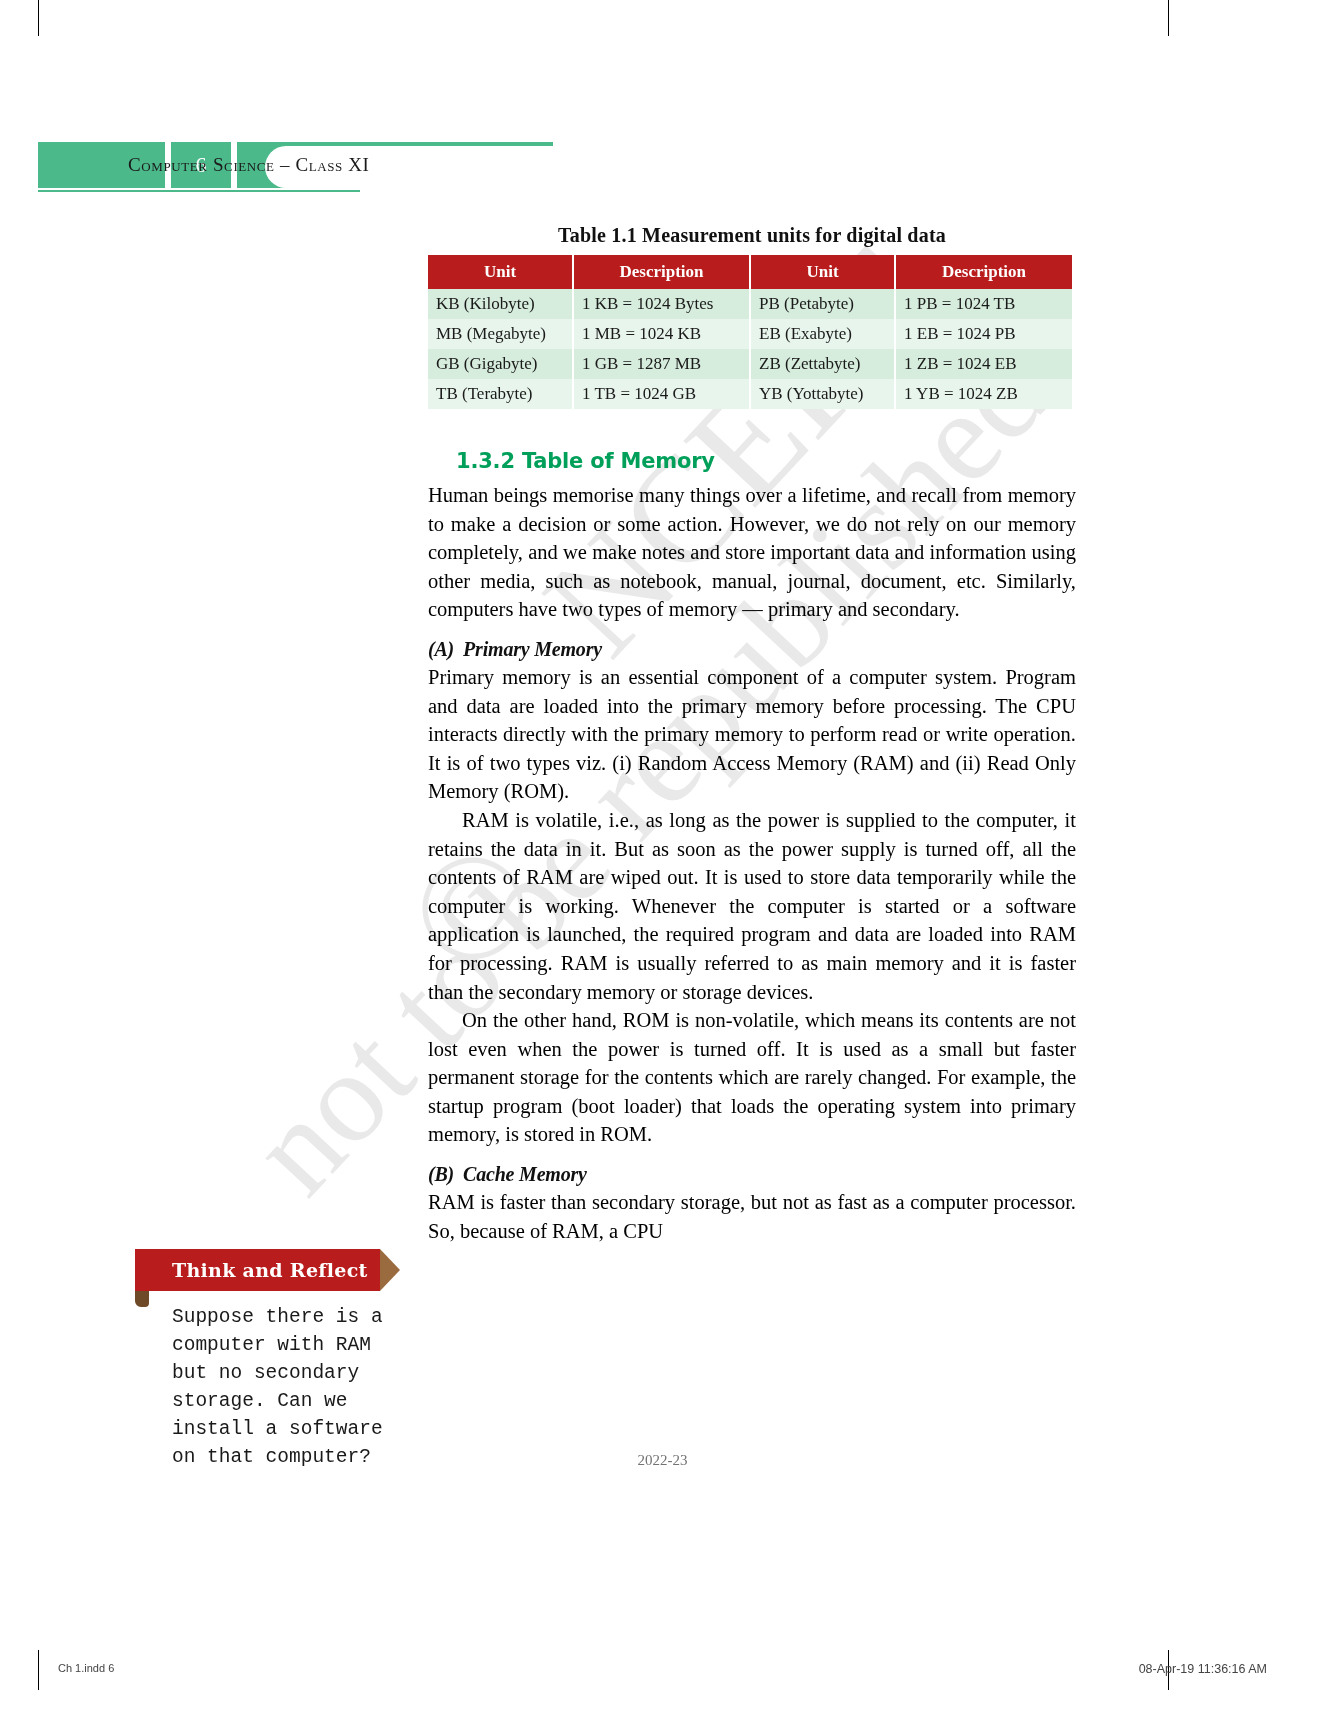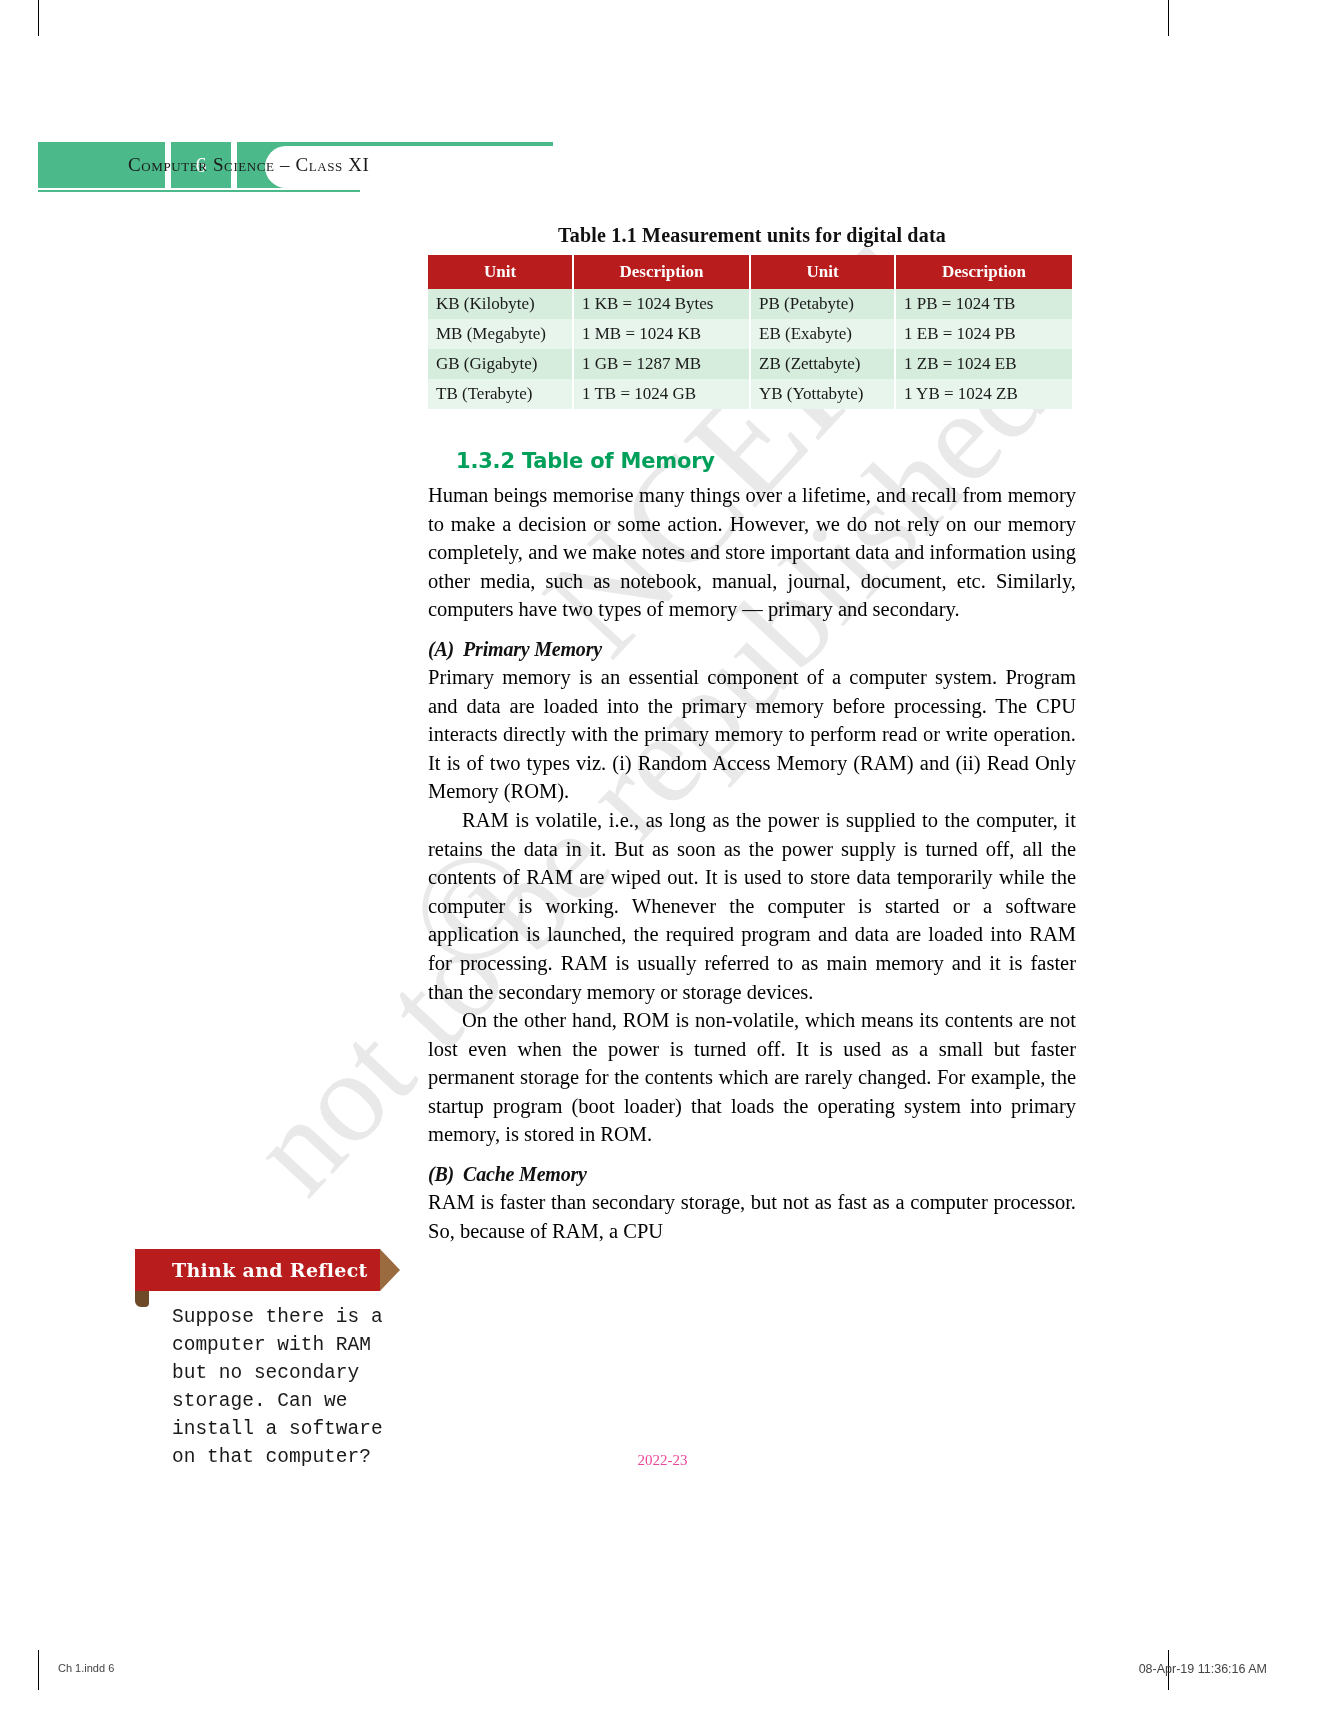--- a/index.html
+++ b/index.html
@@ -236,21 +236,21 @@
   }
 
   
   .year-mark {
     position: absolute;
     left: 0; top: 1452px;
     width: 1325px;
     text-align: center;
     font-family: "Liberation Serif", serif;
     font-size: 15px;
-    color: #ec4899;
+    color: #737373;
     z-index: 3;
   }
   .foot-left {
     position: absolute;
     left: 58px; top: 1662px;
     font-family: "Liberation Sans", sans-serif;
     font-size: 11px;
     color: #444;
     z-index: 3;
   }

